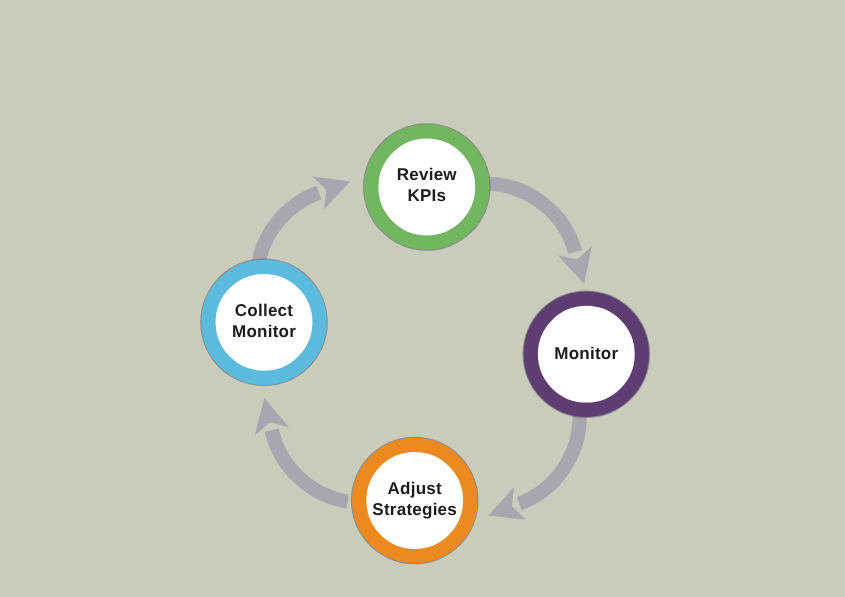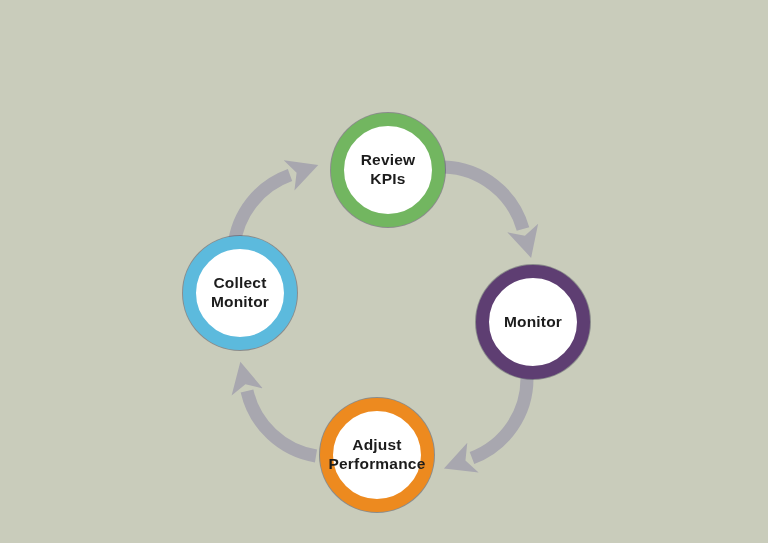--- a/index.html
+++ b/index.html
@@ -80,21 +80,21 @@
 
   <div class="node node-monitor" style="border-color: rgb(94, 62, 114);">
     <div class="label">
       <span>Monitor</span>
     </div>
   </div>
 
   <div class="node node-adjust" style="border-color: rgb(237, 138, 31);">
     <div class="label">
       <span>Adjust</span>
-      <span>Performance</span>
+      <span>Strategies</span>
     </div>
   </div>
 
   <div class="node node-collect" style="border-color: rgb(92, 186, 221);">
     <div class="label">
       <span>Collect</span>
       <span>Monitor</span>
     </div>
   </div>
 

